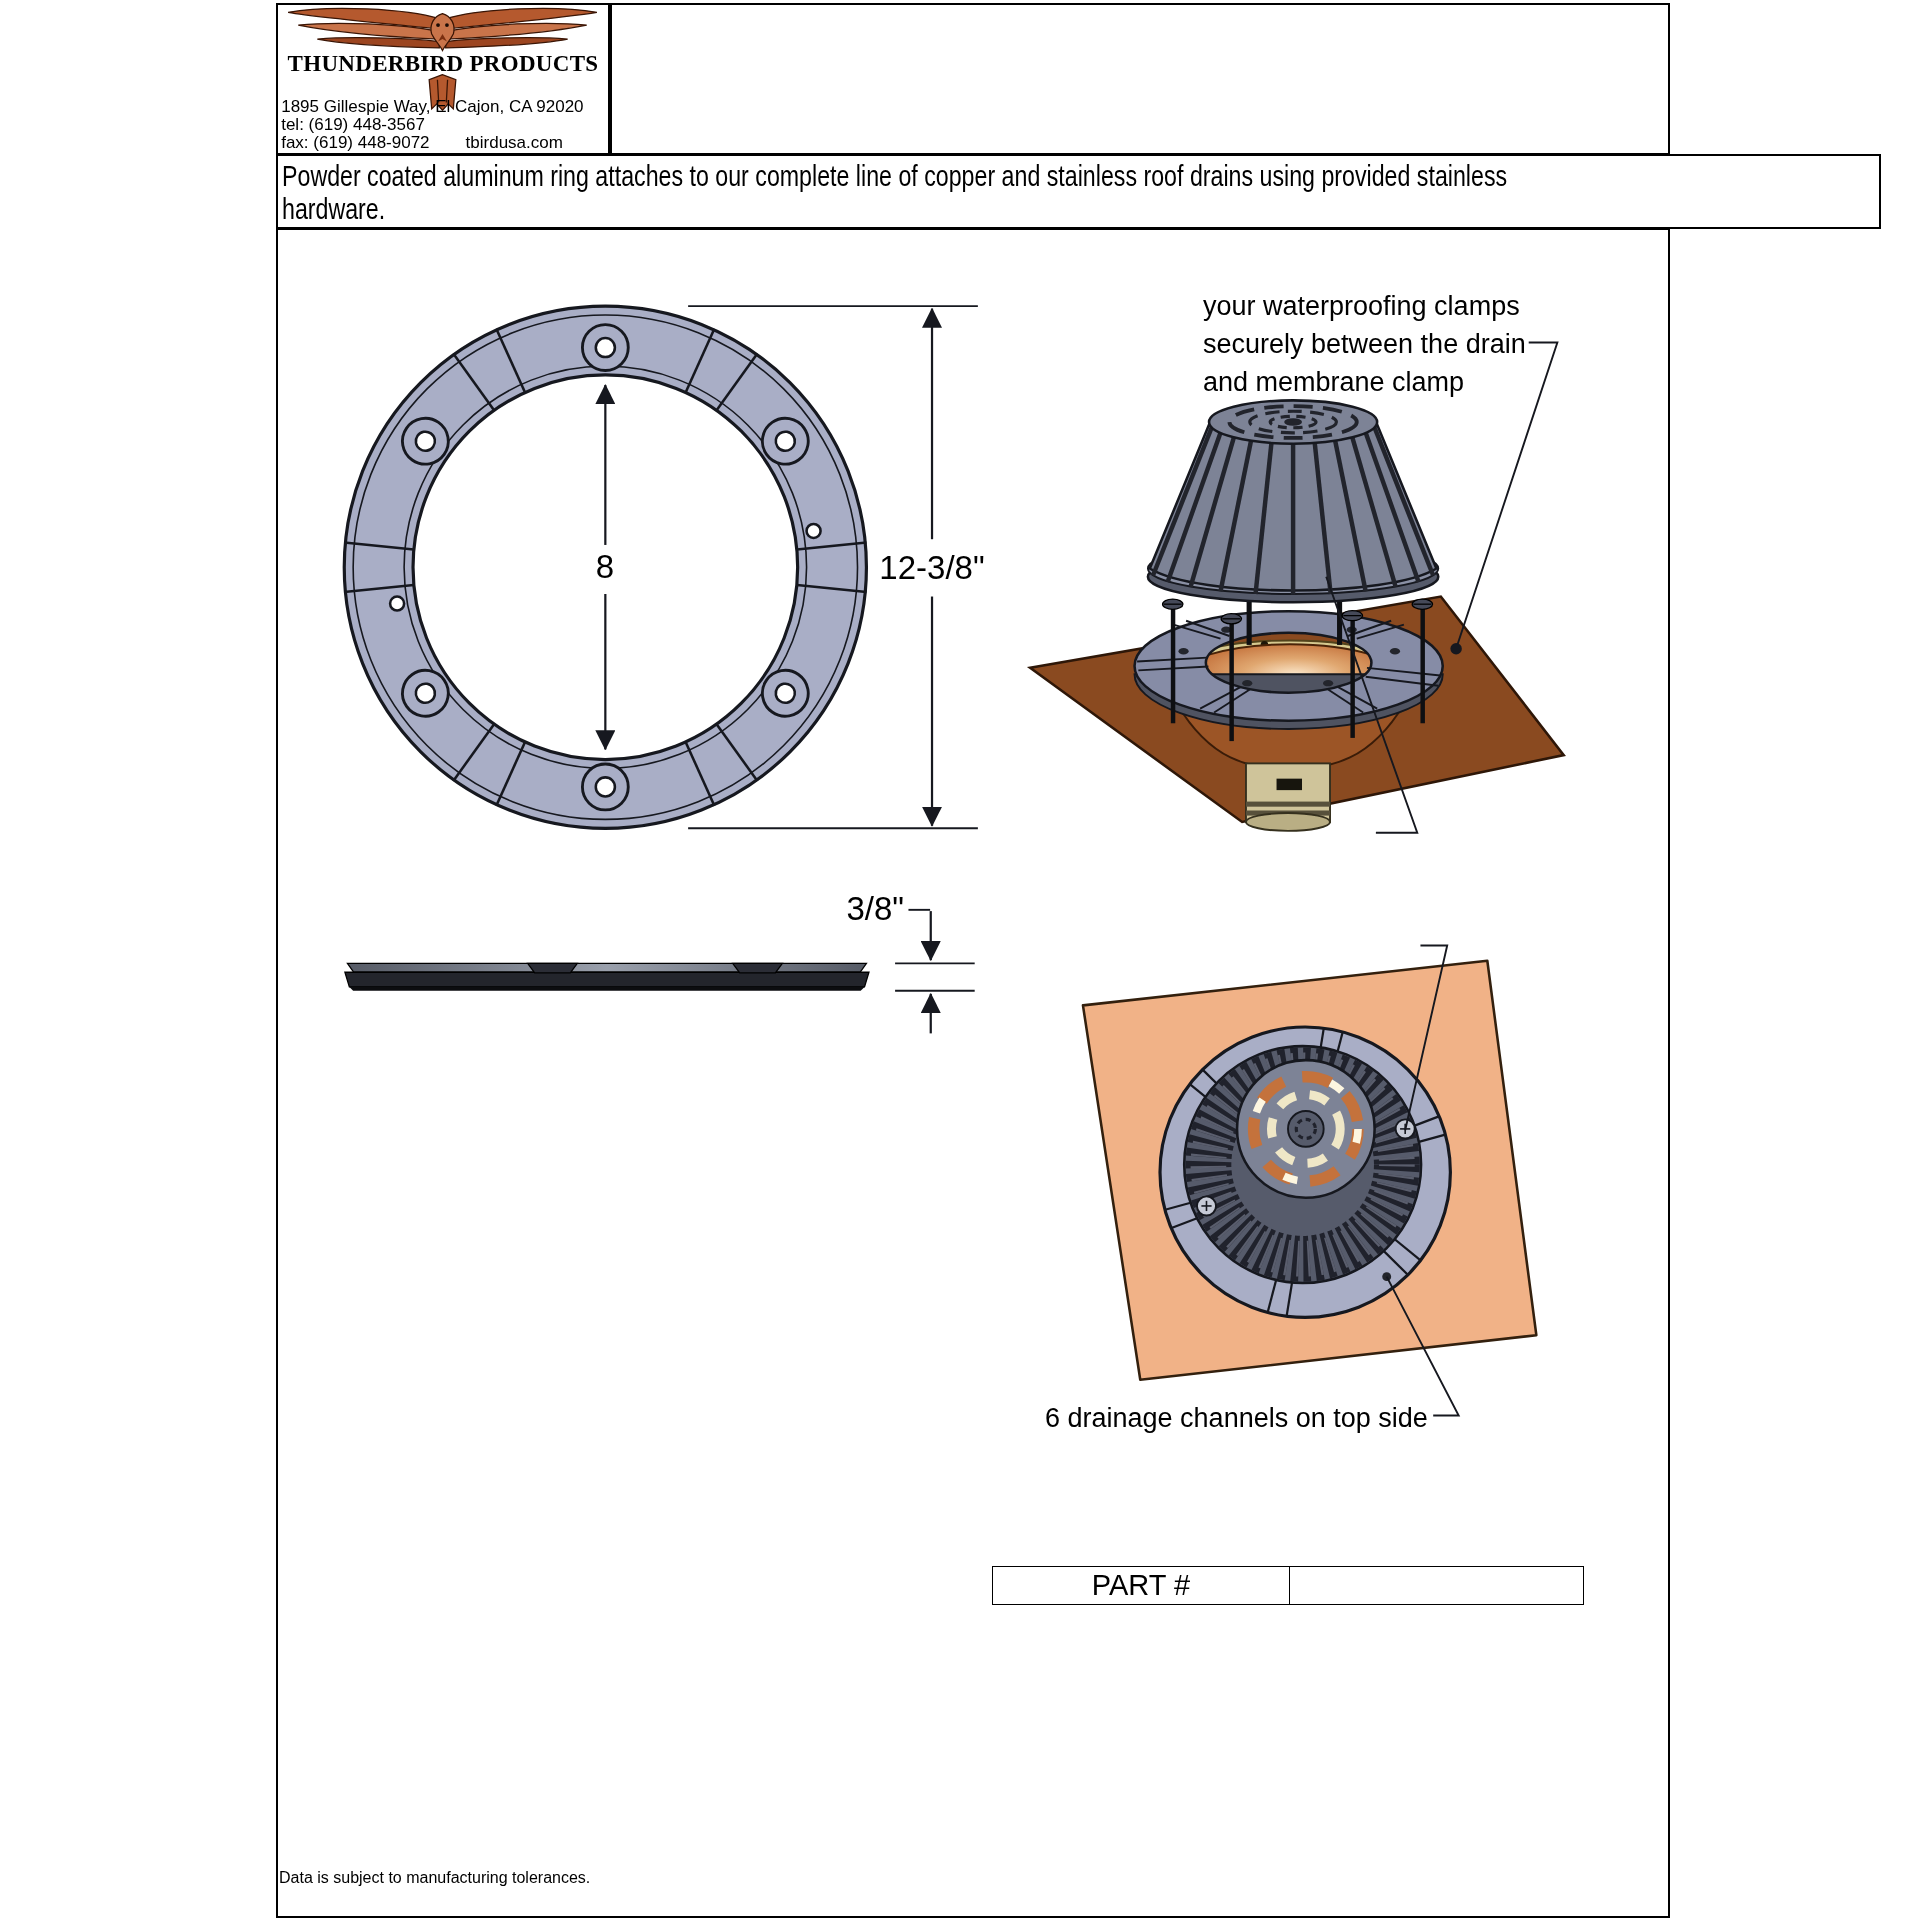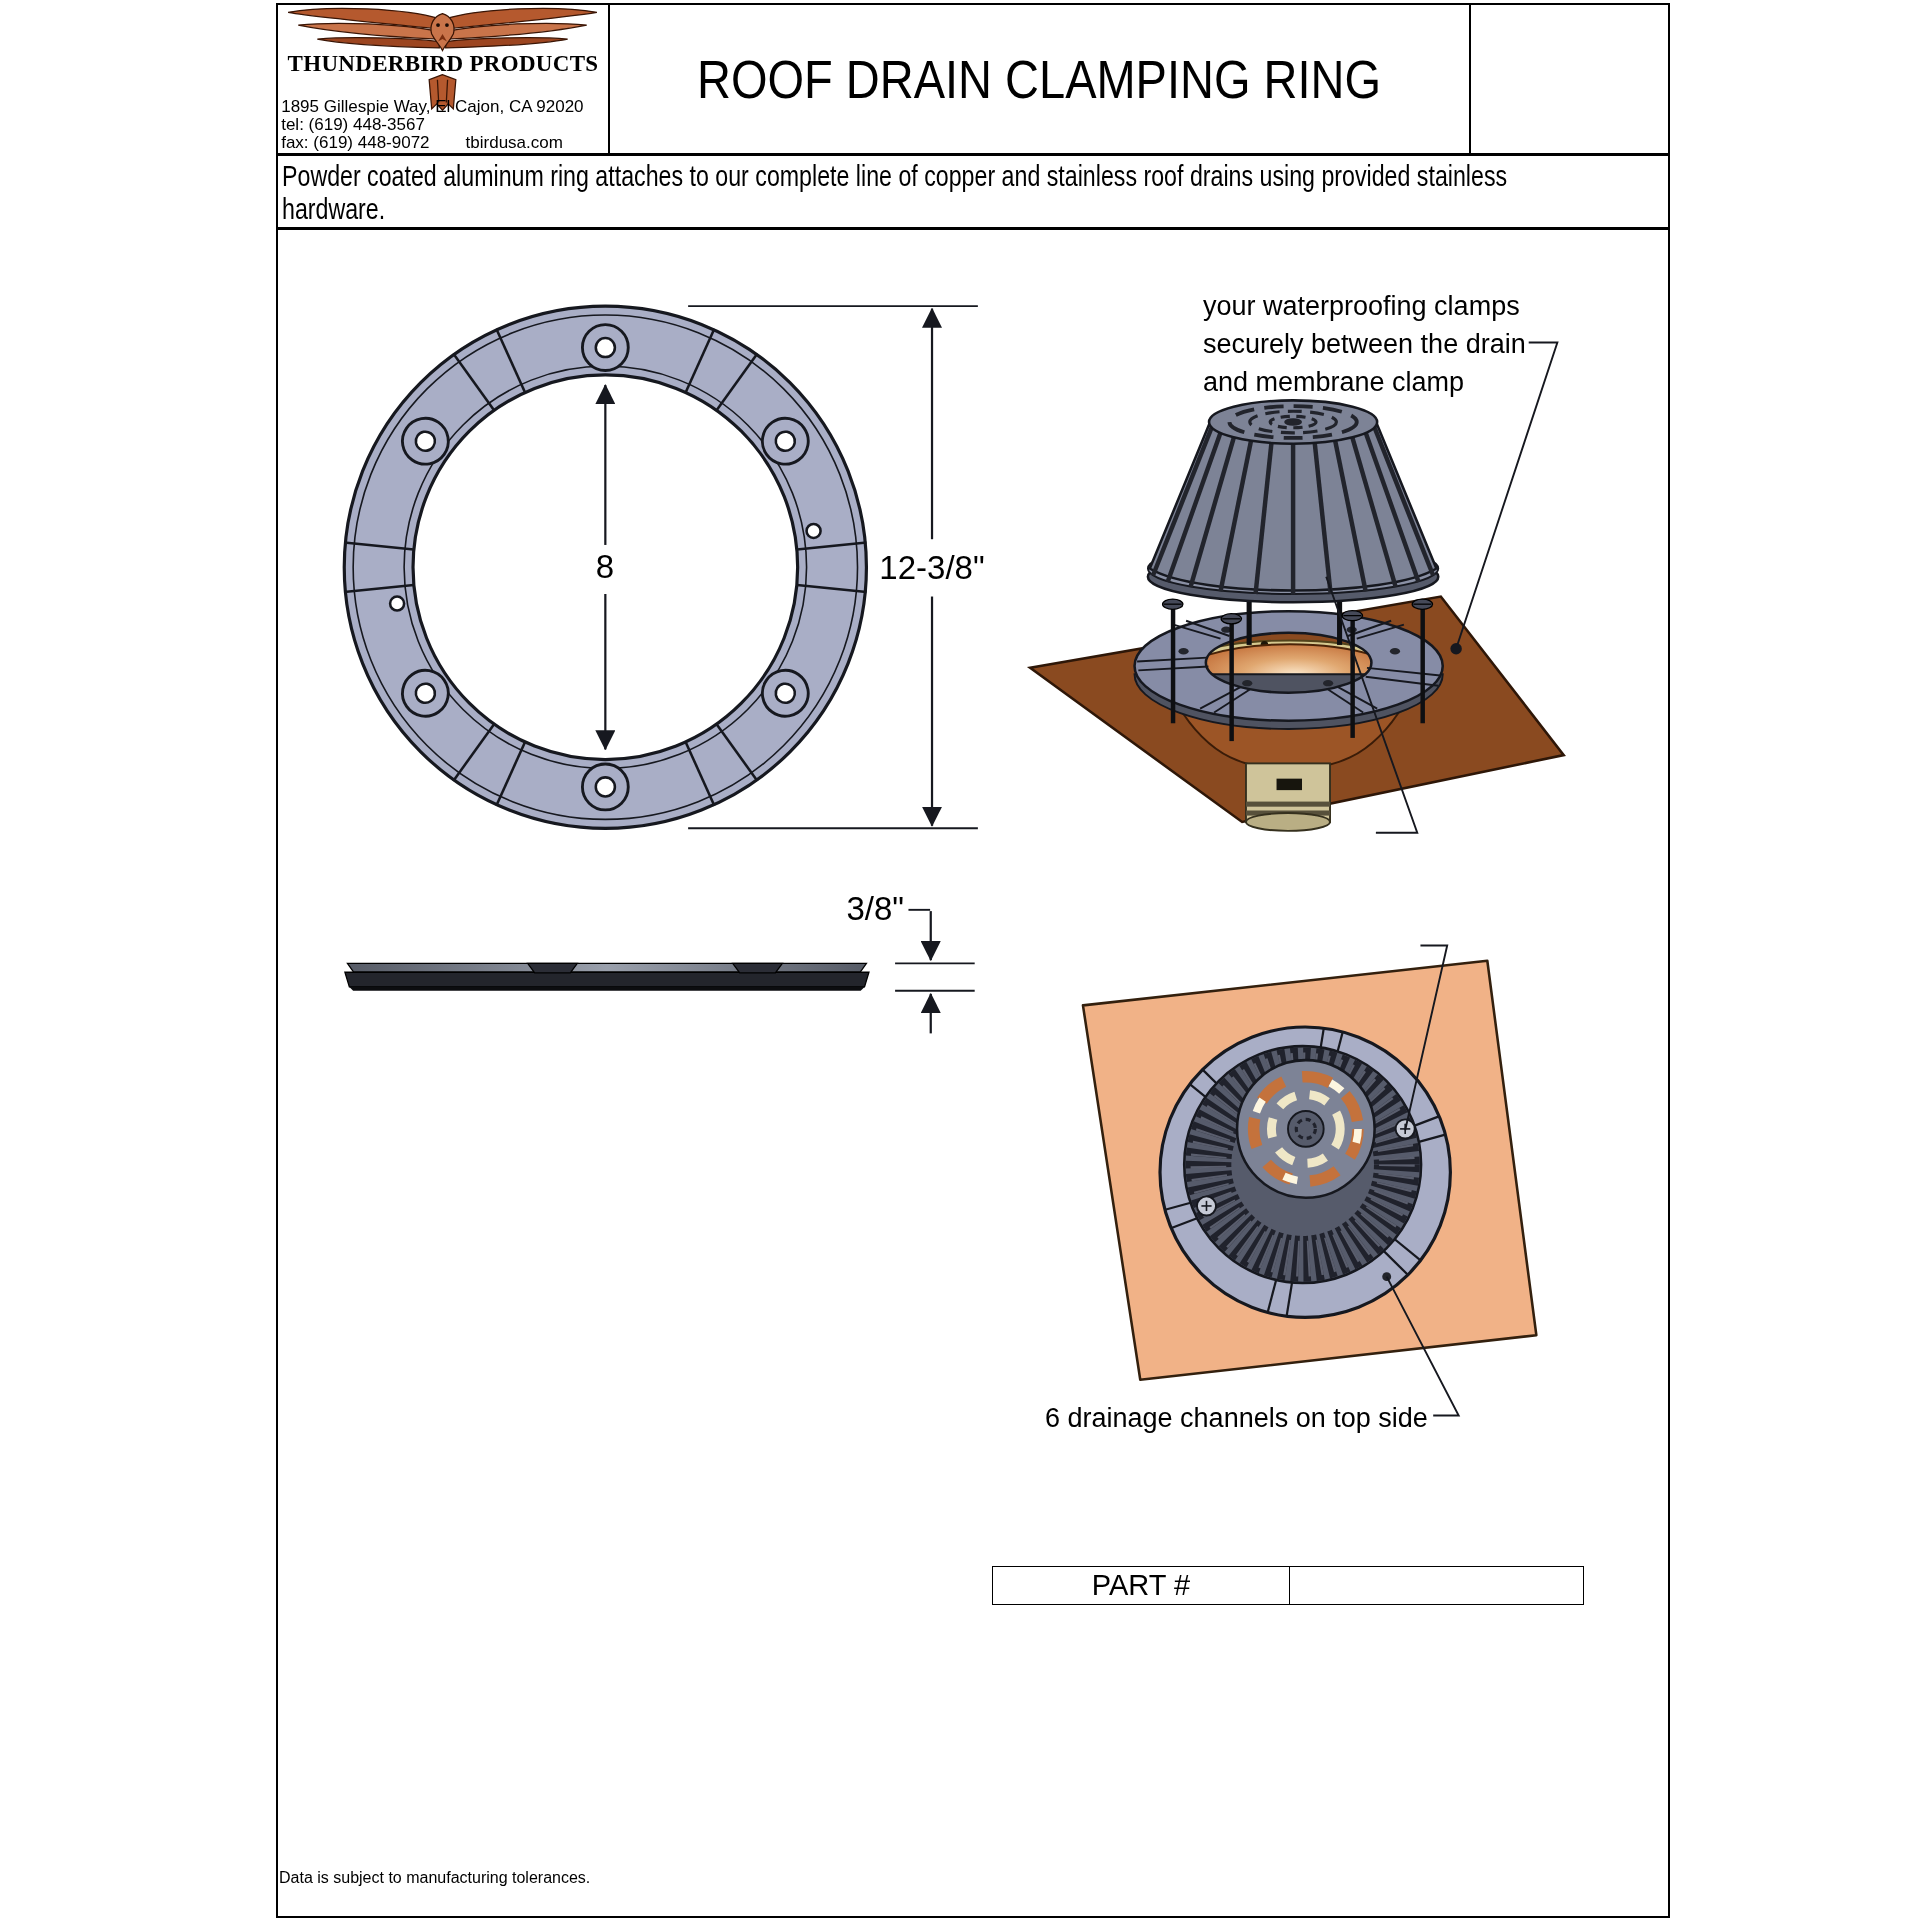--- a/index.html
+++ b/index.html
@@ -14,21 +14,21 @@
   .logo-box { position:relative; width:332px; height:100%; border-right:2.5px solid #000; }
   .title-box { position:relative; flex:1; display:flex; align-items:center; justify-content:center; }
   .rev-box { width:199px; height:100%; border-left:2.5px solid #000; }
   .doc-title { font-size:54px; letter-spacing:0px; transform:scaleX(.87); white-space:nowrap; }
   .brand { position:absolute; left:0; top:46px; width:100%; text-align:center;
            font-family:"Liberation Serif", serif; font-weight:bold; font-size:23px; letter-spacing:0.3px; }
   .addr-block { position:absolute; left:3.2px; bottom:0.6px; width:325px; font-size:17px; line-height:18px; white-space:nowrap; }
   .web { margin-left:36px; }
 
   
-  .desc-box { left:268px; top:154px; width:1394px; height:75px; border:2.5px solid #000;padding-left:48px; }
+  .desc-box { left:268px; top:154px; width:1605px; height:75px; border:2.5px solid #000;padding-left:48px; }
   .desc-text { position:absolute; left:3.8px; top:3.8px; width:1720px; font-size:29px; line-height:33px;
                white-space:pre-line; transform:scaleX(.8); transform-origin:left top; }
 
   
   .main-box { left:268px; top:228px; width:1394px; height:1690px; border:2.5px solid #000; }
   svg.draw { position:absolute; left:270px; top:231px; }
 
   
   .note { position:absolute; font-size:27px; line-height:38px; white-space:pre-line; }
   .dim  { position:absolute; font-size:33px; white-space:nowrap; }
@@ -64,23 +64,20 @@
         <path d="M257,108 L236,116 L240,162 L248,154 L257,164 L266,154 L274,162 L278,116 Z" fill="var(--logo-copper)" stroke="#3a1505" stroke-width="2"></path>
         <path d="M249,116 L251,152 M265,116 L263,152" stroke="#3a1505" stroke-width="2" fill="none"></path>
       </svg>
       <div class="brand">THUNDERBIRD PRODUCTS</div>
       <div class="addr-block">
         <div>1895 Gillespie Way,  El Cajon,  CA 92020</div>
         <div>tel:  (619) 448-3567</div>
         <div><span>fax: (619) 448-9072</span><span class="web">tbirdusa.com</span></div>
       </div>
     </div>
-    <div class="title-box">
-      <div class="doc-title">ROOF DRAIN CLAMPING RING</div>
-    </div>
     <div class="rev-box"></div>
   </div>
 
   <div class="abs desc-box">
     <div class="desc-text">Powder coated aluminum ring attaches to our complete line of copper and stainless roof drains using provided stainless
 hardware.</div>
   </div>
 
   <div class="abs main-box"></div>
 

